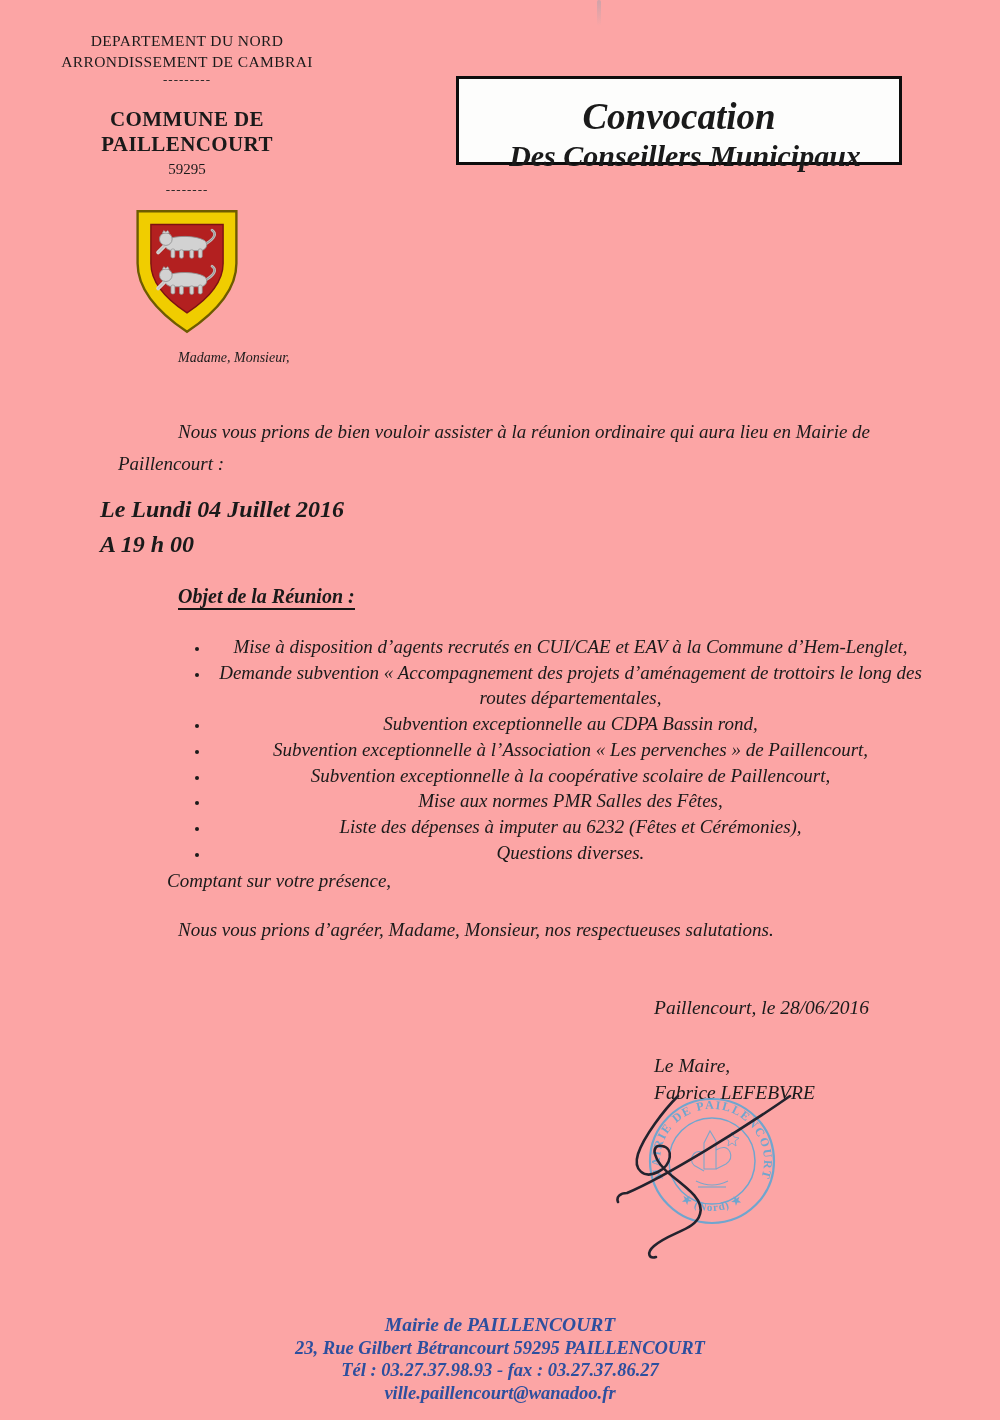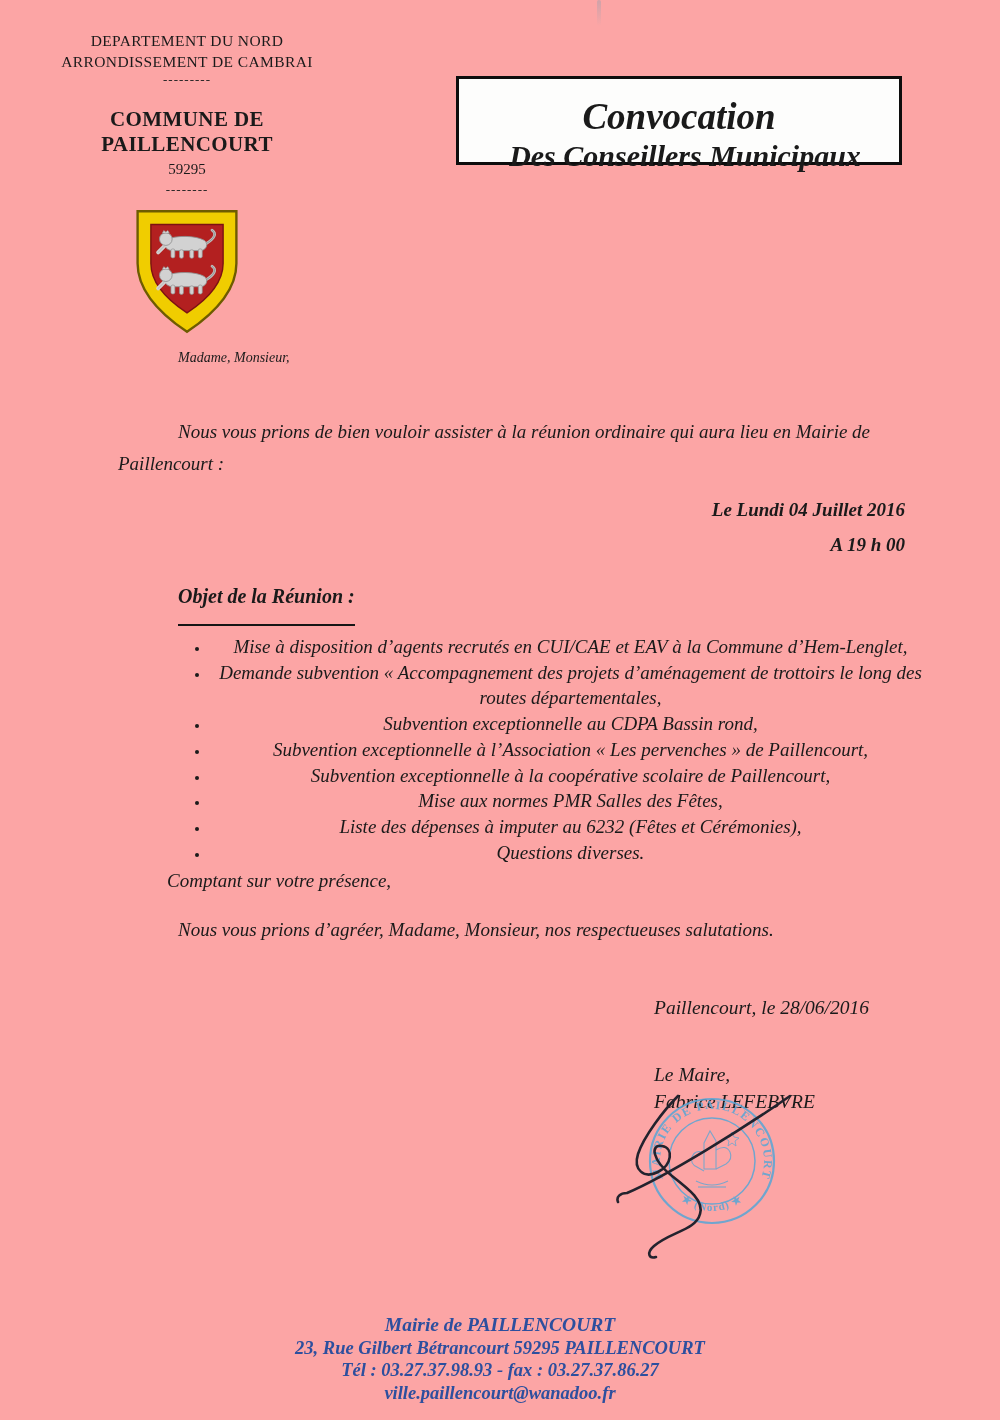--- a/index.html
+++ b/index.html
@@ -42,33 +42,33 @@
     border:3px solid #0d0d0d;background:#fdfdfc;
     text-align:center;
     font-weight:bold;font-style:italic;
   }
   .title-line1{font-size:37px;margin-top:18px;line-height:40px;}
   .title-line2{font-size:30px;line-height:38px;padding-left:12px;}
   .salutation{position:absolute;left:178px;top:350px;font-size:14px;font-style:italic;}
   .intro{position:absolute;left:118px;top:416px;width:810px;font-size:19px;font-style:italic;line-height:32px;}
   .intro .indent{padding-left:60px;}
   .meeting{
-    position:absolute;left:100px;top:492px;width:805px;text-align:right;
-    font-size:19px;font-weight:bold;font-style:italic;line-height:35px;
+    position:absolute;left:100px;top:492px;width:805px;text-align:left;
+    font-size:24px;font-weight:bold;font-style:italic;line-height:35px;
   }
   .objet{position:absolute;left:178px;top:585px;font-size:20px;font-weight:bold;font-style:italic;}
-  .objet span{border-bottom:2.5px solid #151515;padding-bottom:17px;margin-top:16px;}
+  .objet span{border-bottom:2.5px solid #151515;padding-bottom:1px;margin-top:16px;}
   .agenda{position:absolute;left:183px;top:634px;width:748px;text-align:center;}
   .agenda ul{list-style:disc;padding-left:27px;}
   .agenda li{font-size:19px;font-style:italic;line-height:25.7px;}
   .agenda li::marker{font-size:14px;}
   .closing1{position:absolute;left:167px;top:870px;font-size:19px;font-style:italic;}
   .closing2{position:absolute;left:178px;top:919px;font-size:19px;font-style:italic;}
   .signoff{position:absolute;left:654px;top:994px;font-size:19.5px;font-style:italic;line-height:27px;}
-  .signoff .place-date{margin-bottom:40px;}
+  .signoff .place-date{margin-bottom:31px;}
   
   .stamp{position:absolute;left:646px;top:1095px;width:132px;height:132px;}
   .stamp text{fill:var(--stamp-blue);font-family:"Liberation Serif",serif;}
   .signature{position:absolute;left:592px;top:1080px;width:230px;height:185px;}
   
   .footer{
     position:absolute;left:0;top:1314px;width:1000px;text-align:center;
     color:var(--footer-blue);font-weight:bold;font-style:italic;
     font-size:18.5px;line-height:22.5px;
   }

